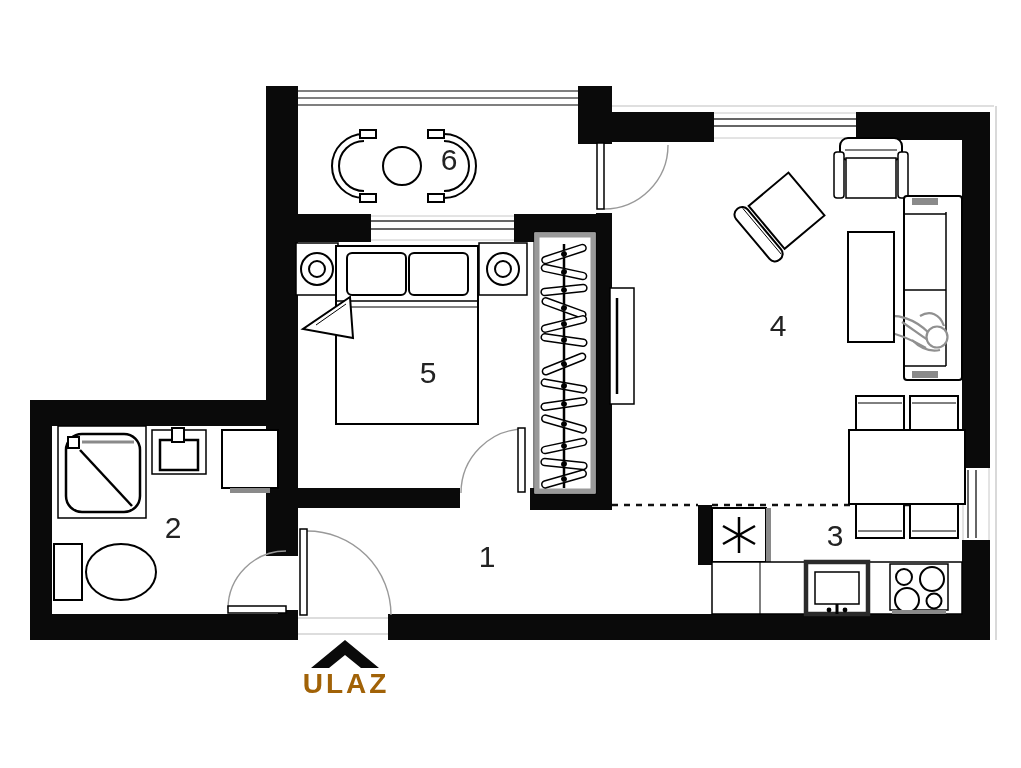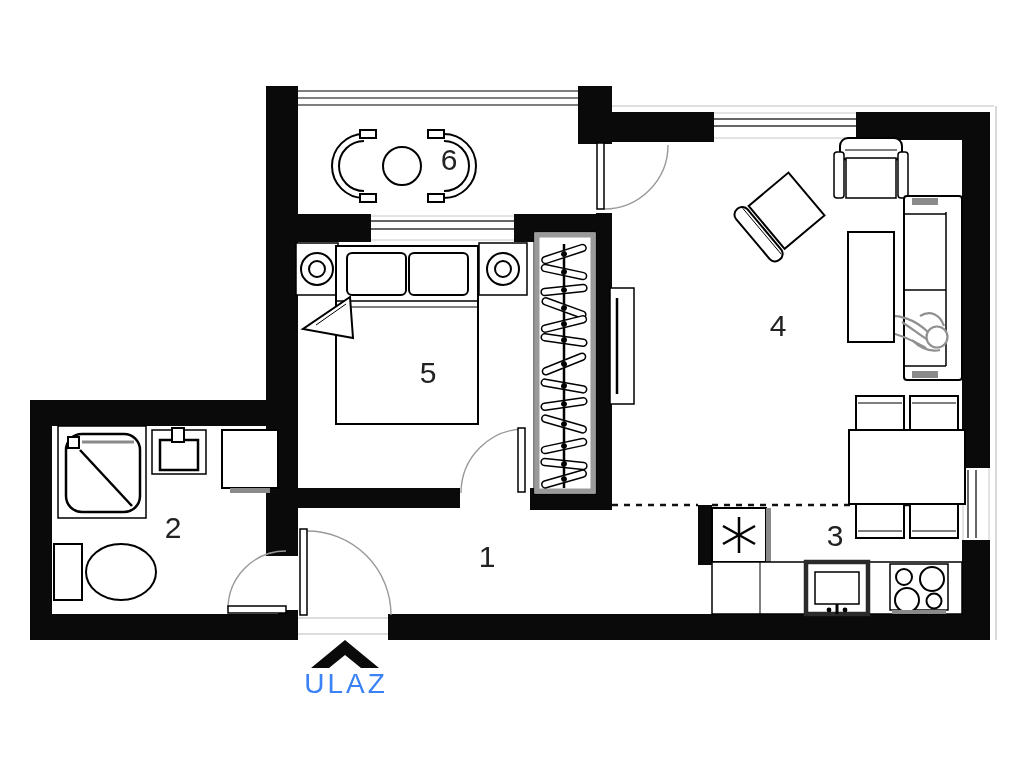--- a/index.html
+++ b/index.html
@@ -1,22 +1,22 @@
 <!DOCTYPE html>
 <html><head>
 <meta charset="utf-8">
 <style>
   html,body{margin:0;padding:0;background:#ffffff;}
   .canvas{position:relative;width:1021px;height:768px;background:#ffffff;overflow:hidden;
           font-family:"Liberation Sans", sans-serif;}
   .plan-svg{position:absolute;left:0;top:0;}
   .room-num{position:absolute;transform:translate(-50%,-50%);font-size:30px;color:#222;
             font-family:"Liberation Sans", sans-serif;}
-  .entrance-label{position:absolute;transform:translate(-50%,-50%);font-size:28px;font-weight:400;
-            letter-spacing:3px;color:#3b82f6;font-family:"Liberation Sans", sans-serif;}
+  .entrance-label{position:absolute;transform:translate(-50%,-50%);font-size:28px;font-weight:700;
+            letter-spacing:3px;color:#a16207;font-family:"Liberation Sans", sans-serif;}
   svg *{vector-effect:non-scaling-stroke;}
 </style>
 </head>
 <body>
 
 <div class="canvas">
 
 <svg class="plan-svg" width="1021" height="768" viewBox="0 0 1021 768">
 
   <g stroke="#c0c0c0" stroke-width="1.2" fill="none">

